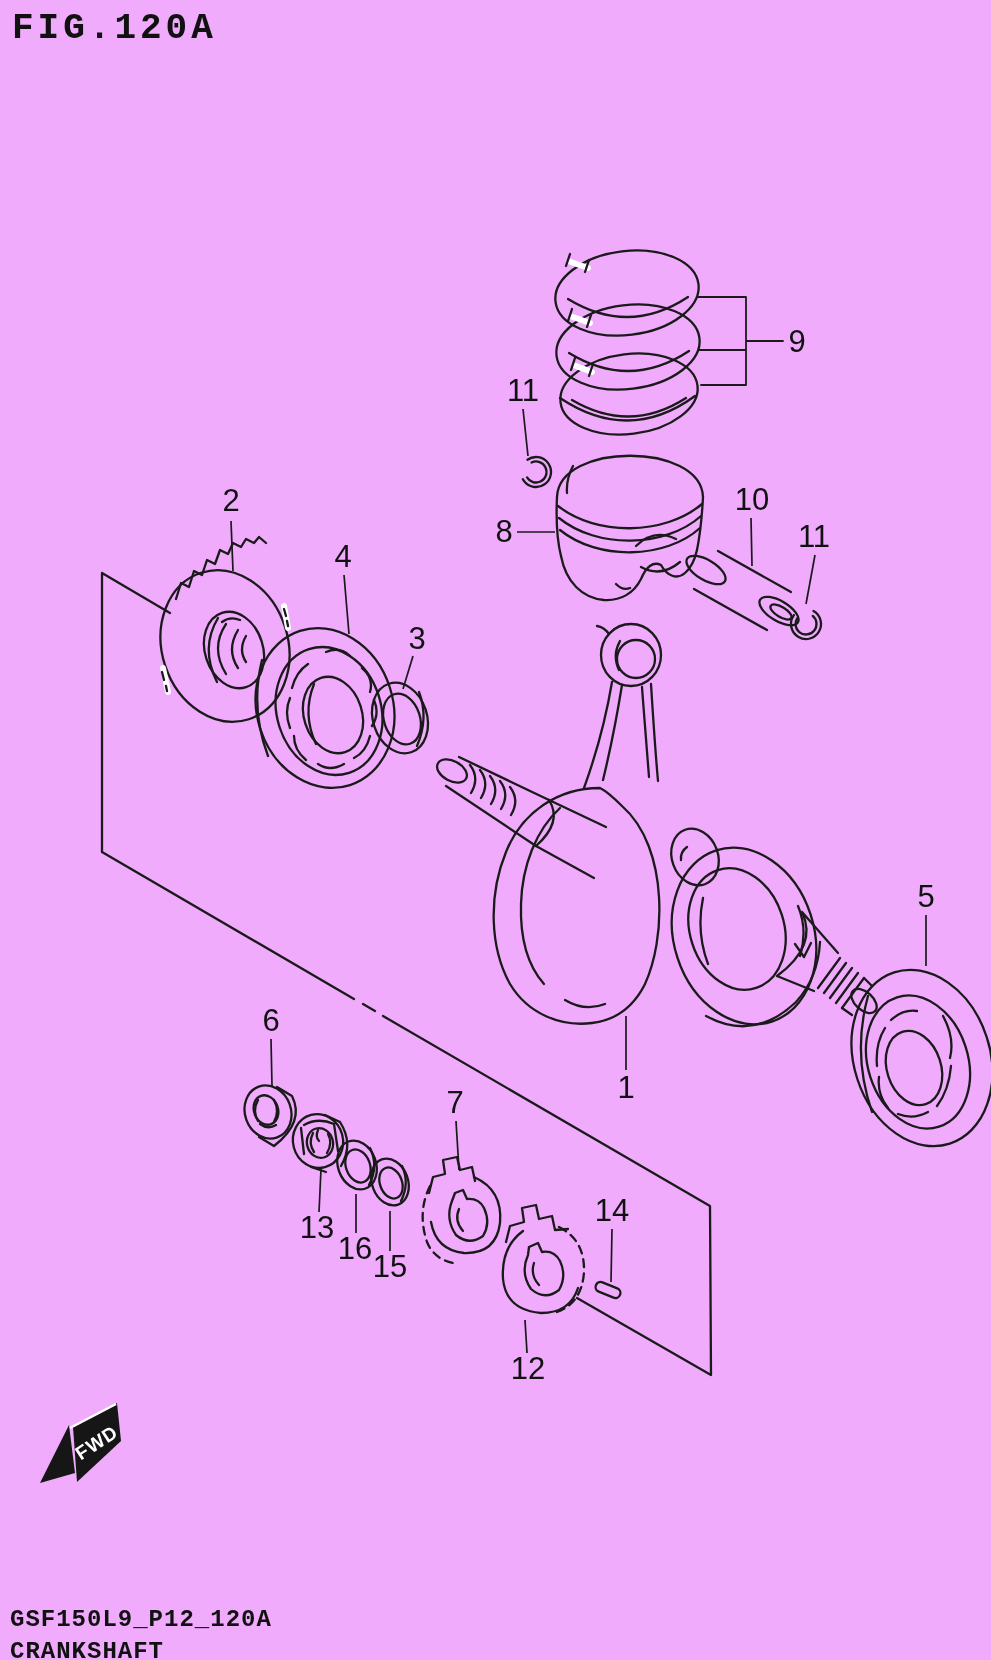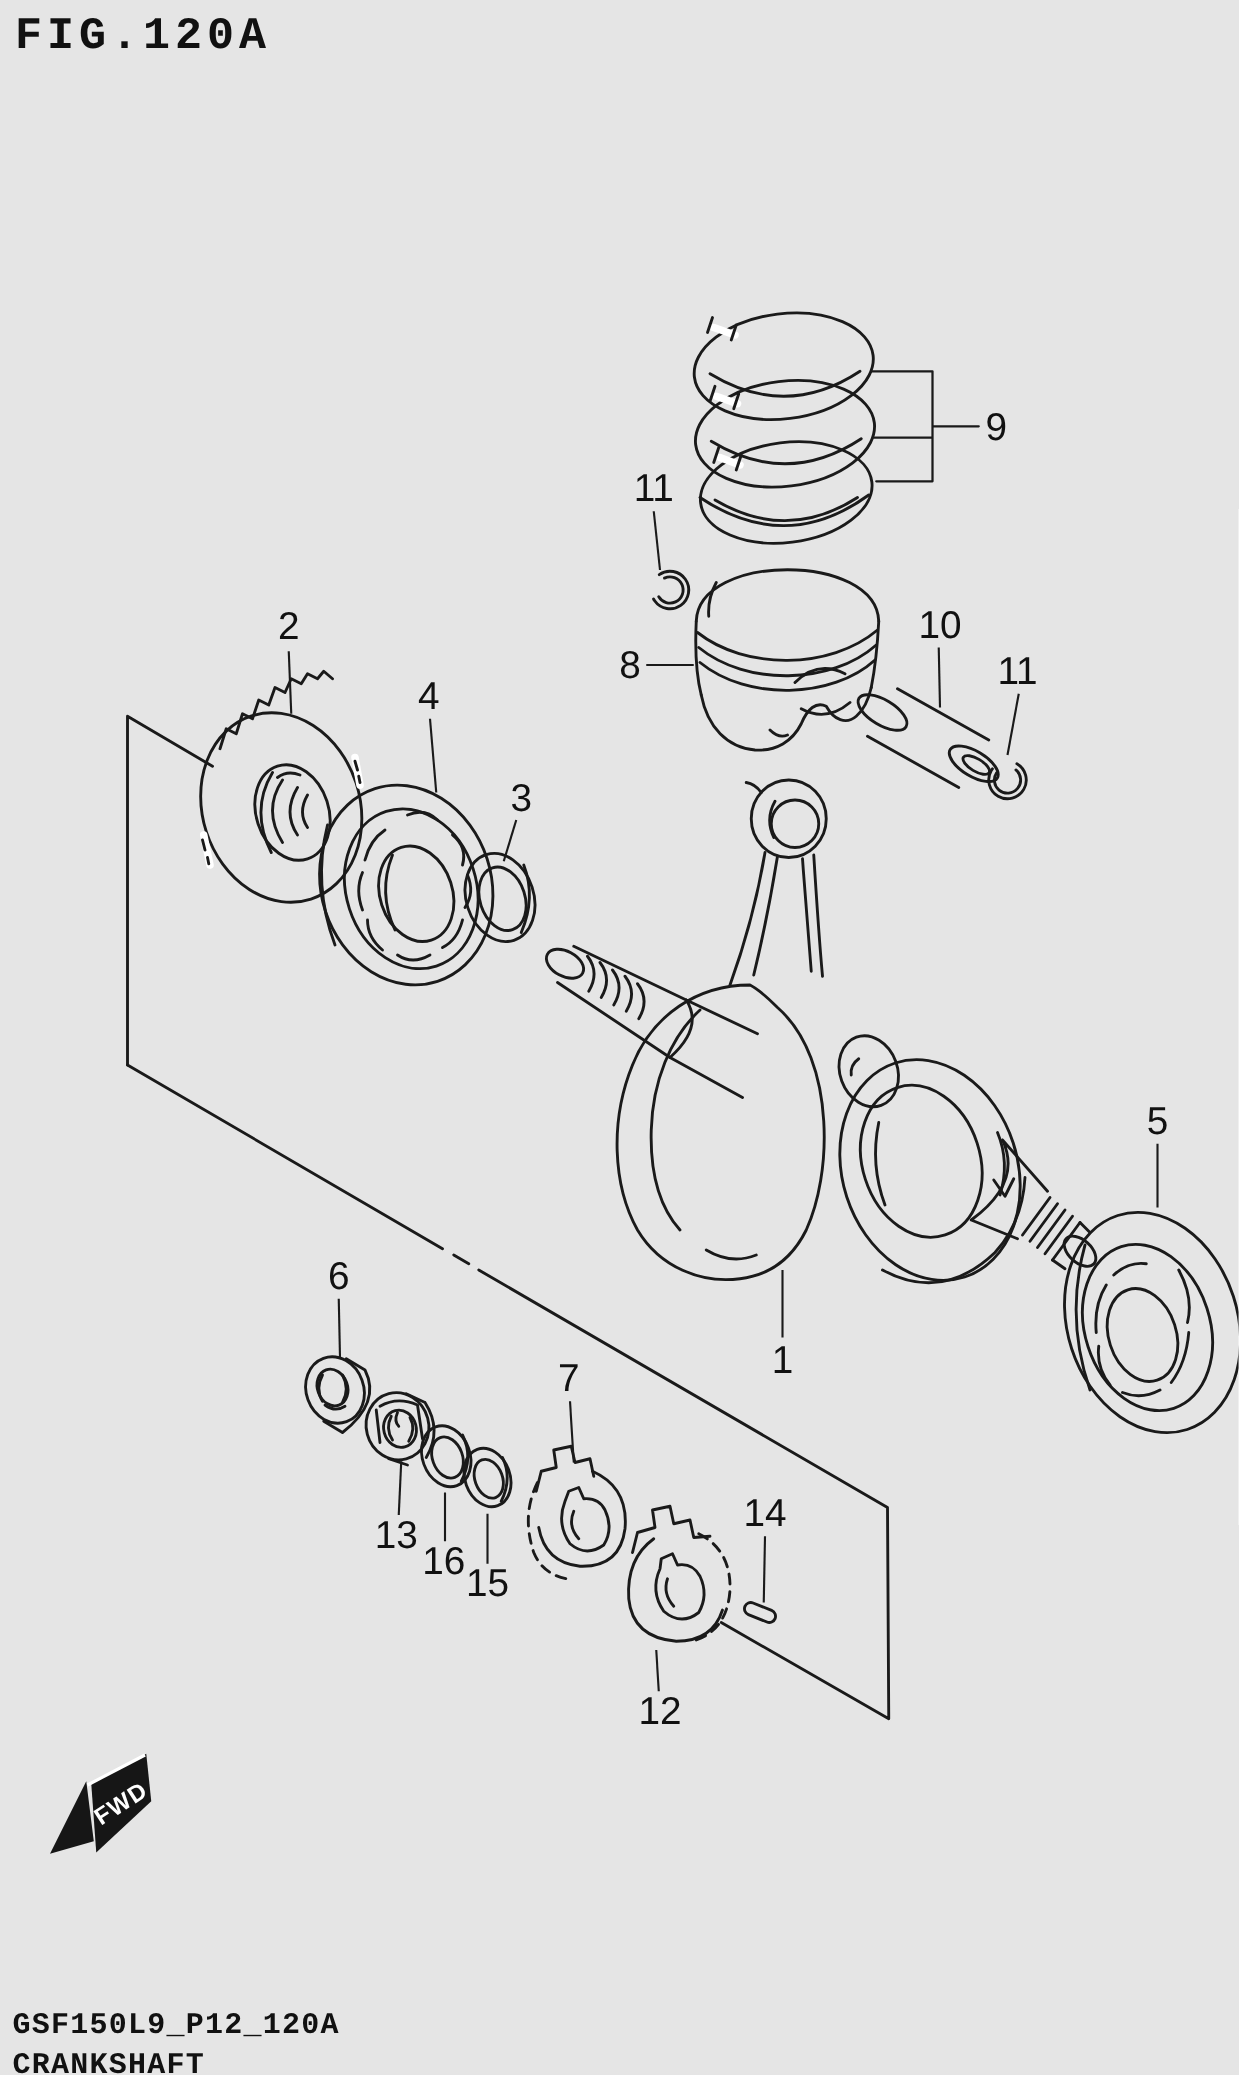--- a/index.html
+++ b/index.html
@@ -1,16 +1,16 @@
 <!DOCTYPE html>
 <html><head>
 <meta charset="utf-8">
 <style>
   html,body { margin:0; padding:0; background:#ffffff; }
-  .page { position:relative; width:991px; height:1660px; background:#e5e5e5; overflow:hidden; }
+  .page { position:relative; width:991px; height:1660px; background:#f0abfc; overflow:hidden; }
   svg { display:block; }
   .art path, .art ellipse, .art circle, .art rect, .art line, .art polyline {
     fill:none; stroke:#1a1a1a; stroke-width:2.3; stroke-linecap:round; stroke-linejoin:round;
   }
   .art .erase { stroke:#ffffff; stroke-width:6; }
   .art .dashed { stroke-dasharray:8 6; }
   .art .thin { stroke-width:1.8; }
   .fig-title { font-family:"Liberation Mono", monospace; font-size:36px; font-weight:700;
                letter-spacing:4px; fill:#111; }
   .footer-text { font-family:"Liberation Mono", monospace; font-size:24px; font-weight:600;

